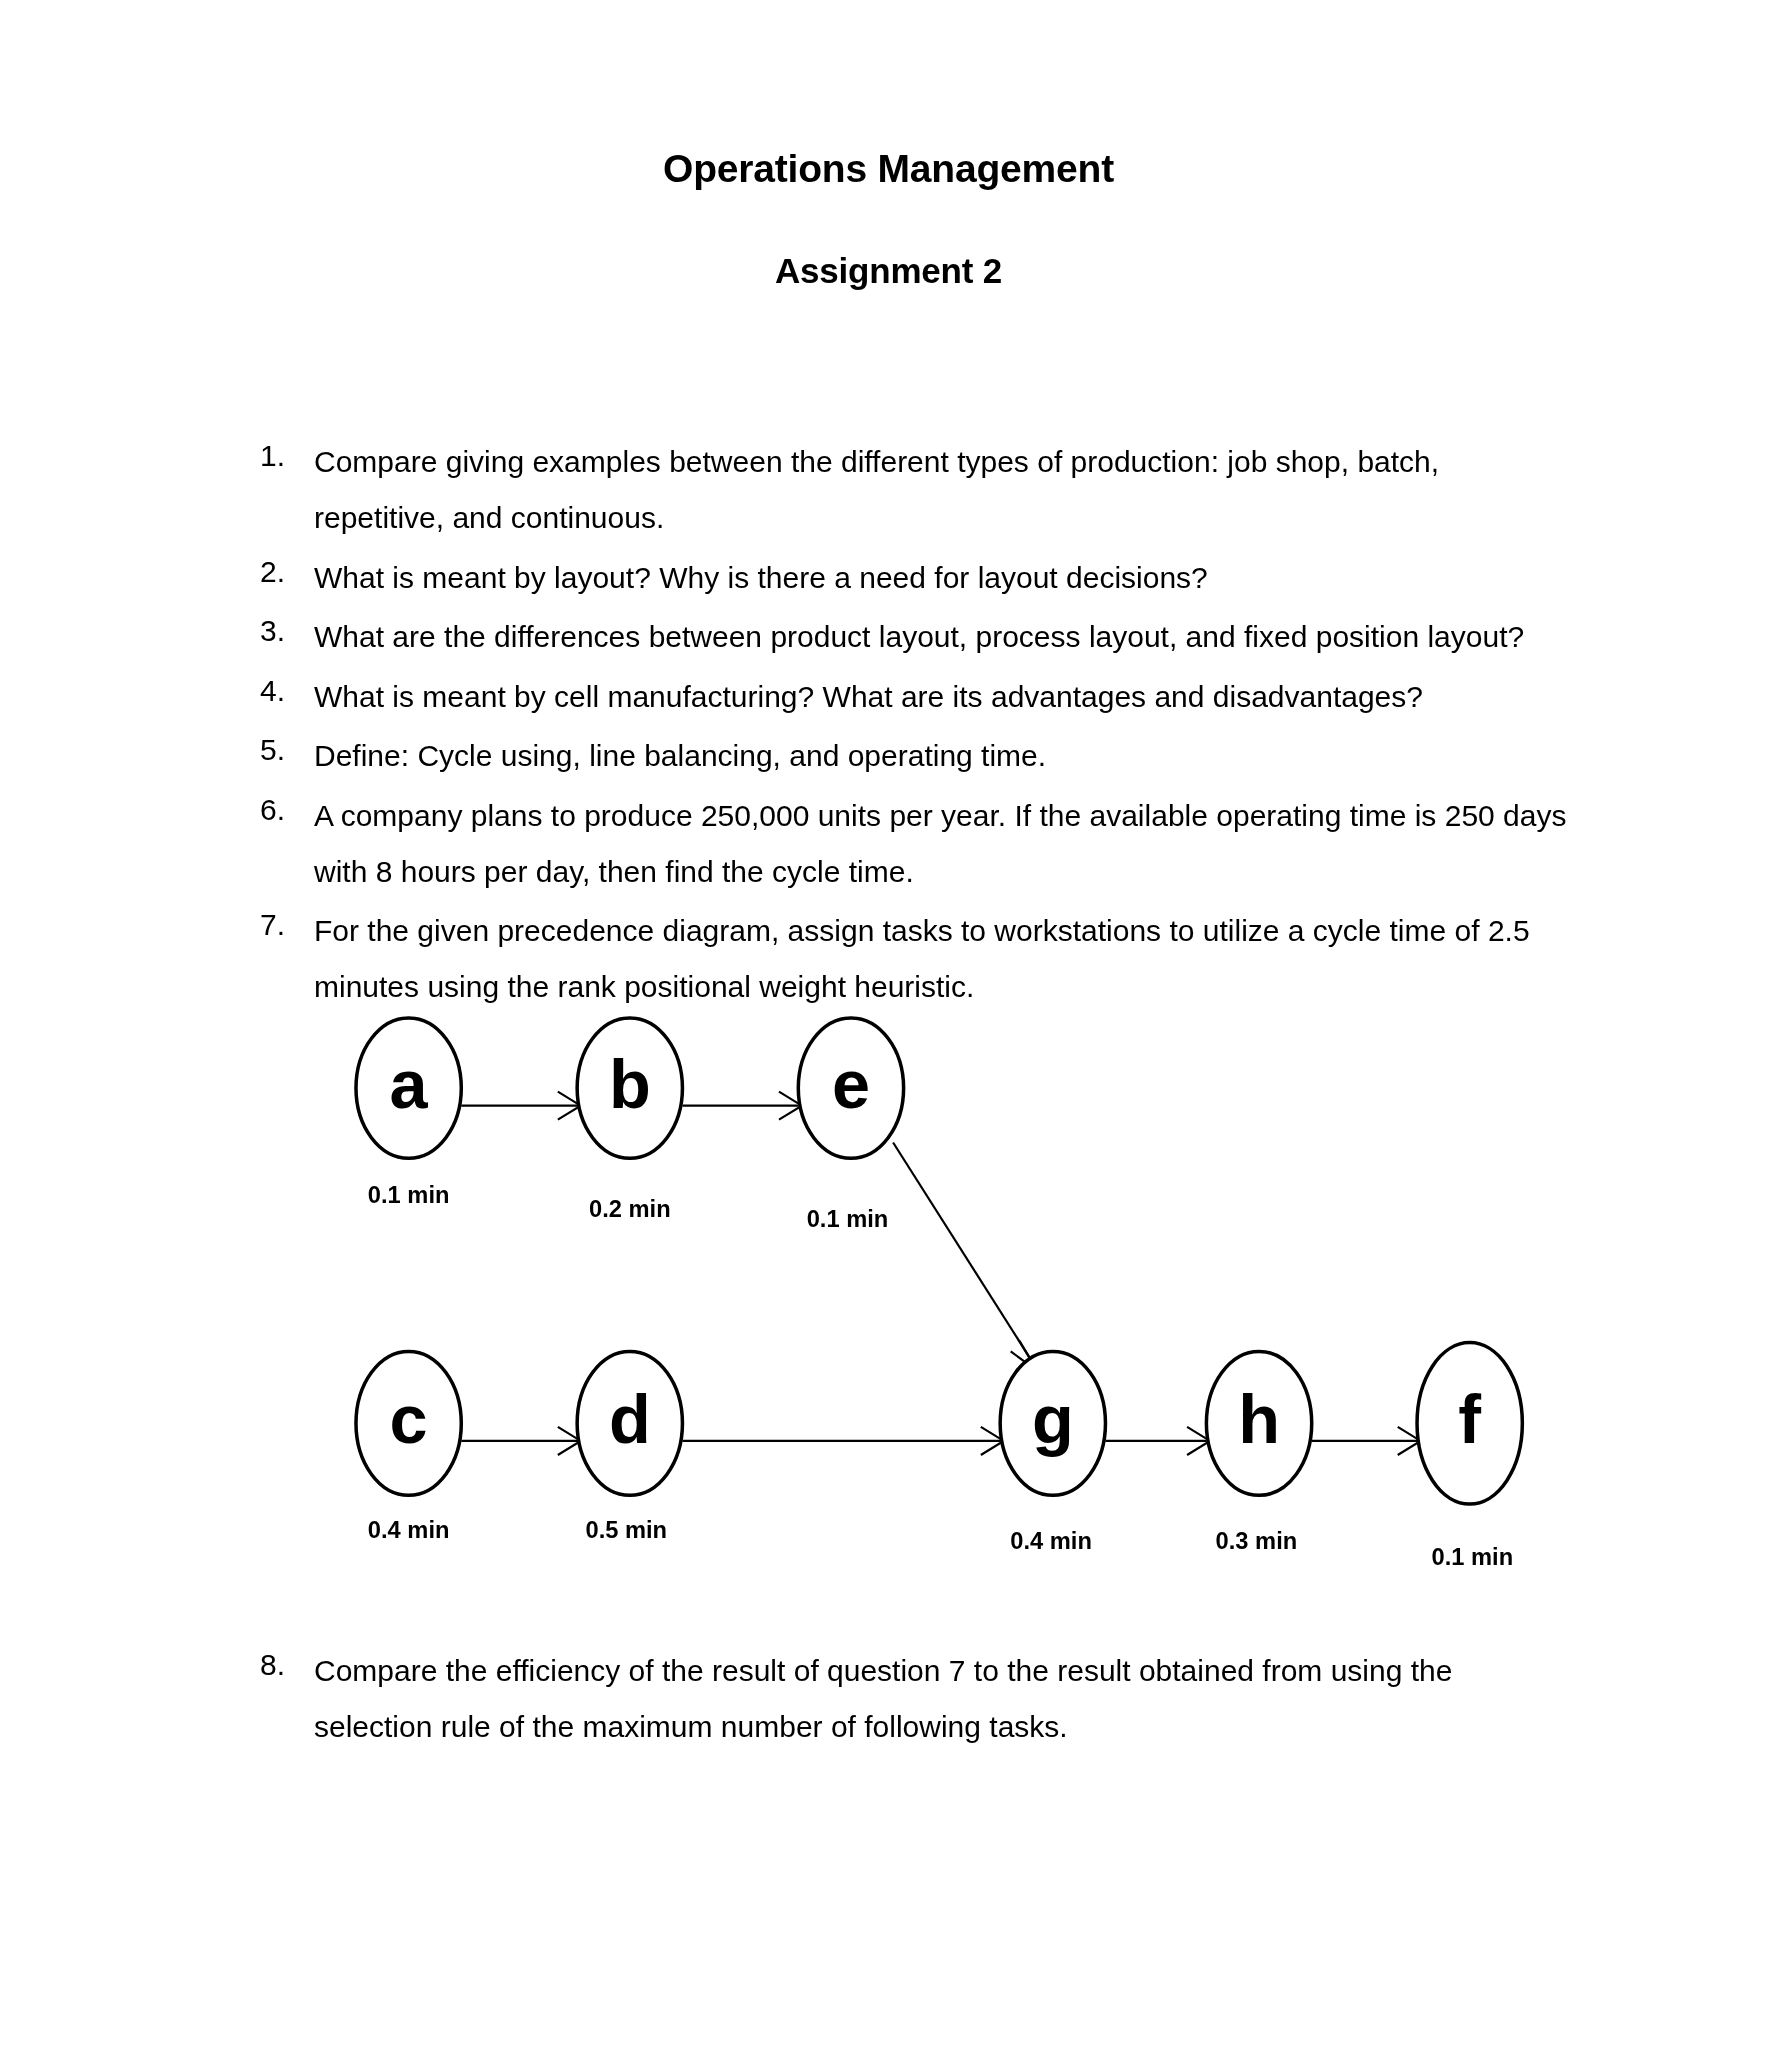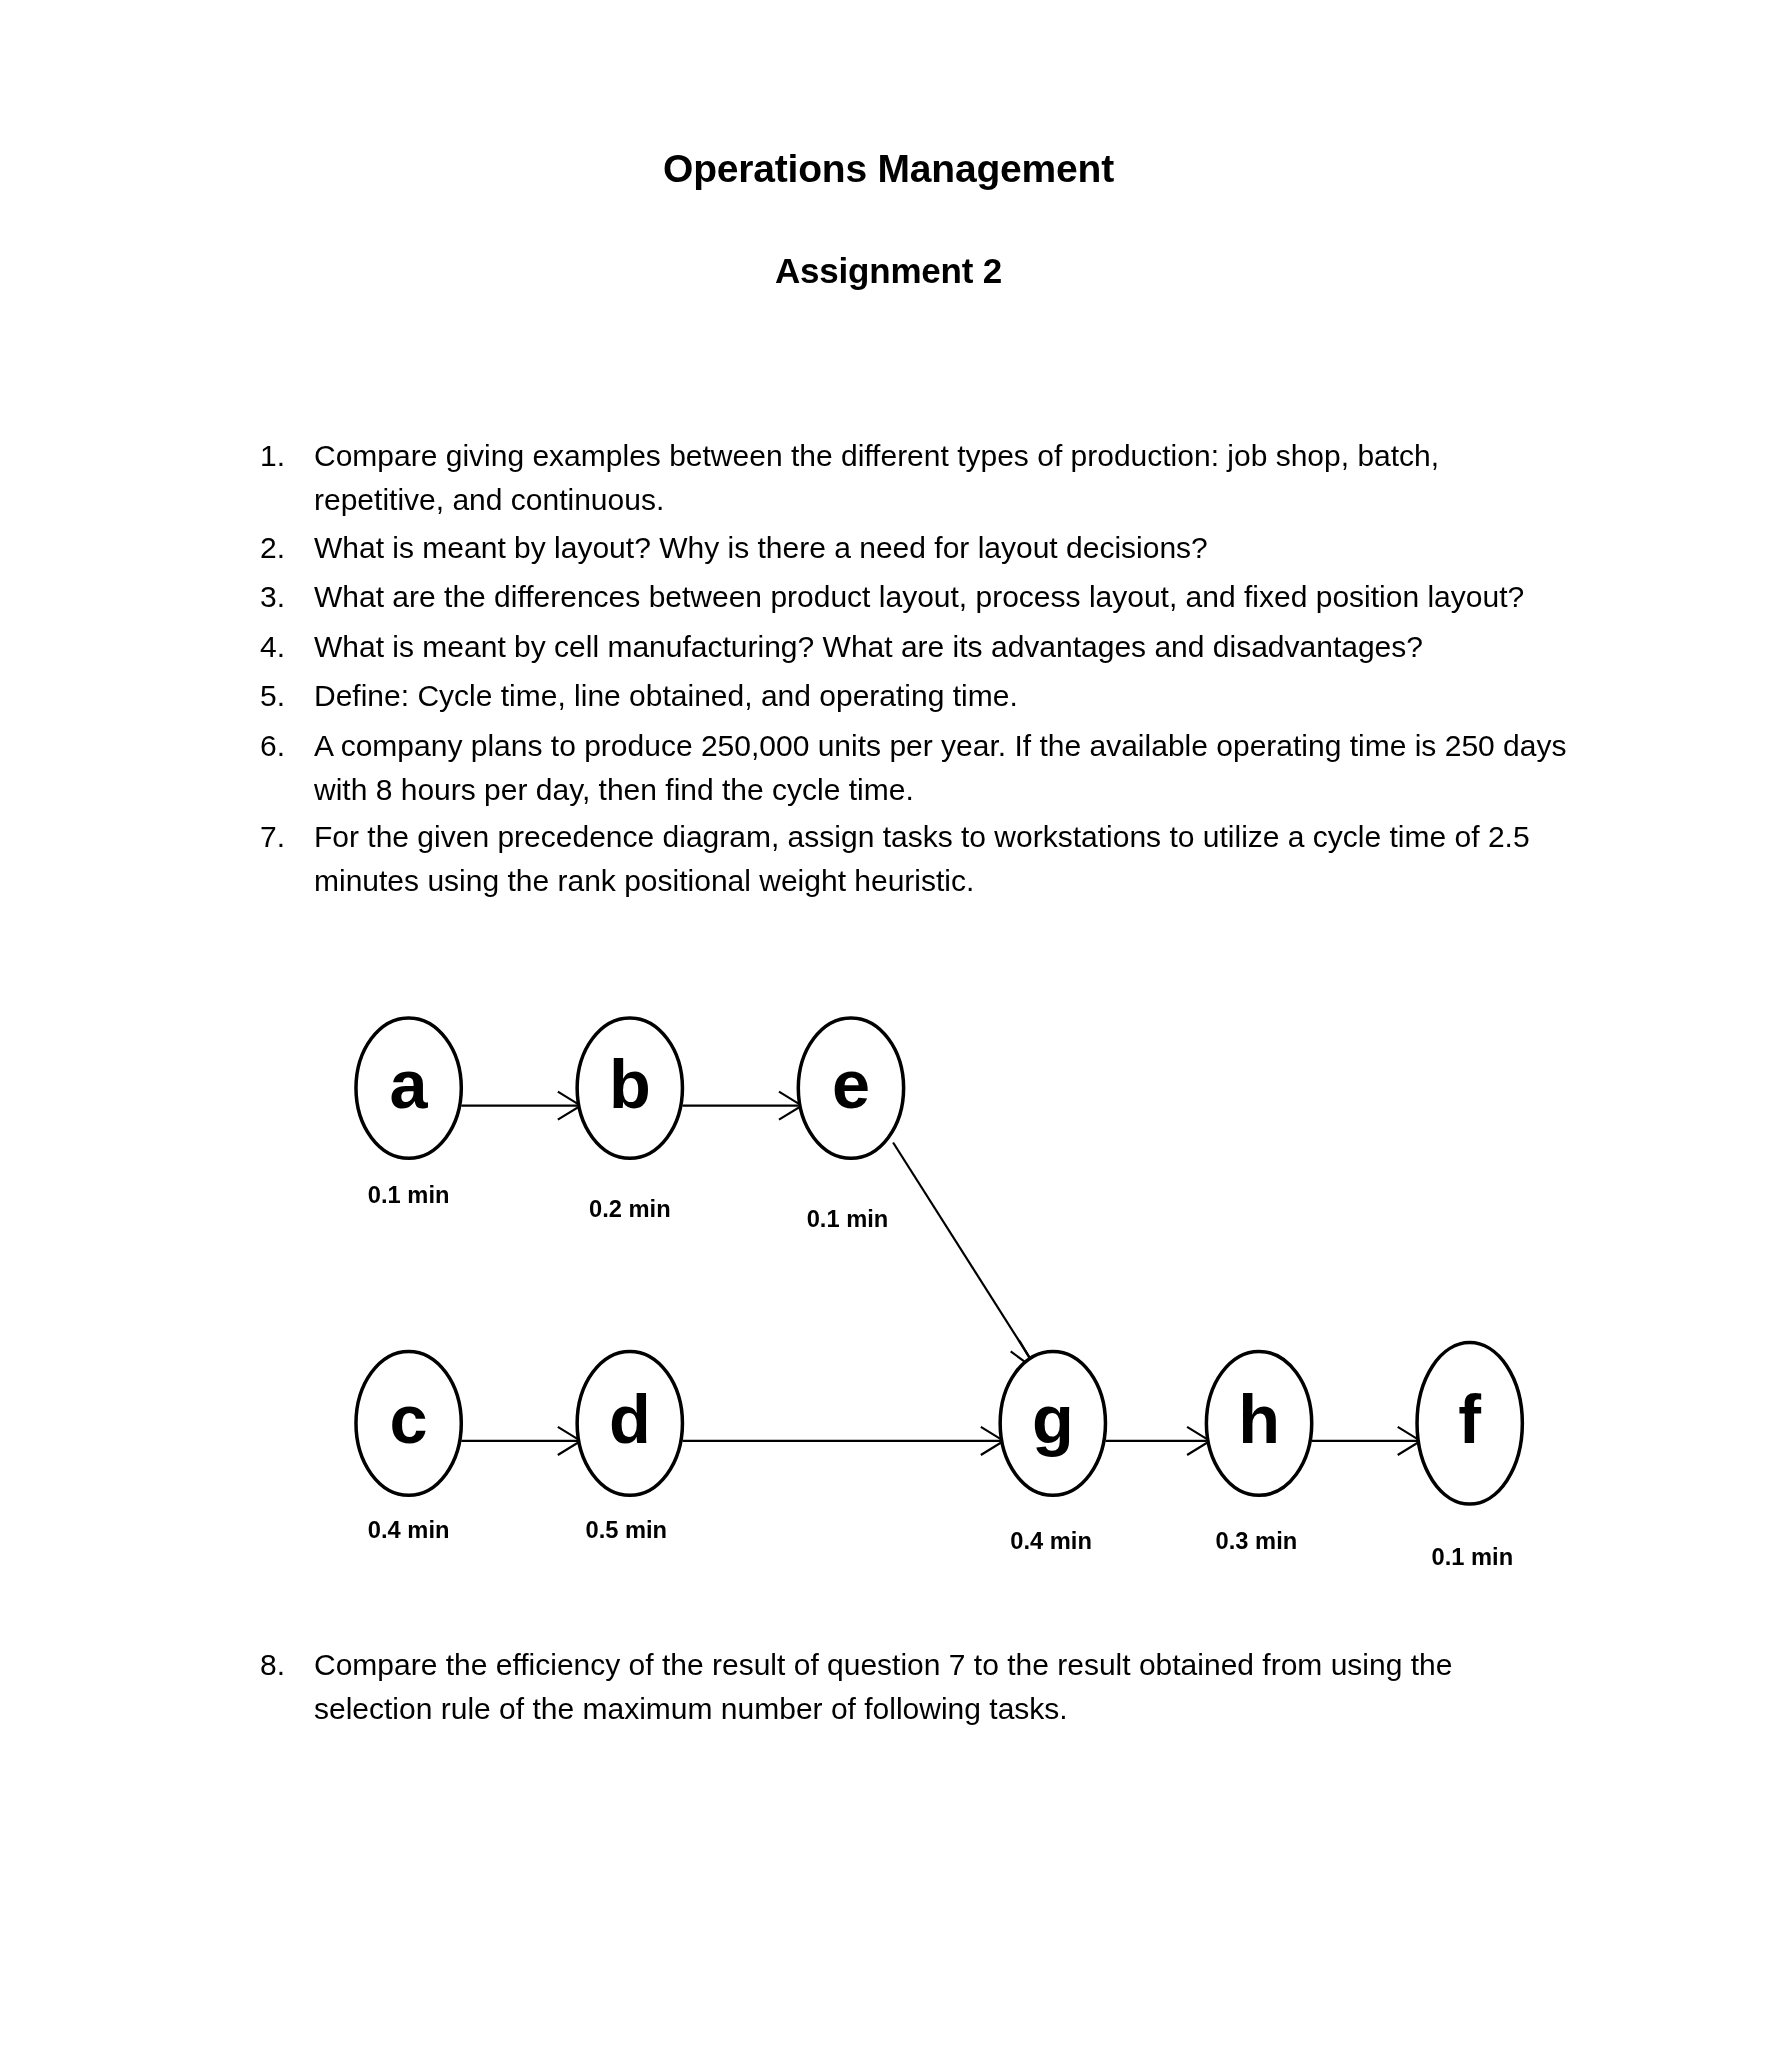--- a/index.html
+++ b/index.html
@@ -58,21 +58,21 @@
     width: 46px;
     font-size: 30px;
     line-height: 44px;
     text-align: left;
     color: #000;
   }
   .qtext {
     display: block;
     margin-left: 54px;
     font-size: 30px;
-    line-height: 44px;
+    line-height: 56px;
     color: #000;
     white-space: pre-wrap;
   }
 
   
   .qitem.two-line { margin-bottom: 3.5px; }
 
   
   #diagram {
     position: absolute;
@@ -149,21 +149,21 @@
       <span class="qtext">What are the differences between product layout, process layout, and fixed position layout?</span>
     </div>
 
     <div class="qitem">
       <span class="qnum">4.</span>
       <span class="qtext">What is meant by cell manufacturing? What are its advantages and disadvantages?</span>
     </div>
 
     <div class="qitem">
       <span class="qnum">5.</span>
-      <span class="qtext">Define: Cycle time, line obtained, and operating time.</span>
+      <span class="qtext">Define: Cycle using, line balancing, and operating time.</span>
     </div>
 
     <div class="qitem two-line">
       <span class="qnum">6.</span>
       <span class="qtext">A company plans to produce 250,000 units per year. If the available operating time is 250 days with 8 hours per day, then find the cycle time.</span>
     </div>
 
     <div class="qitem two-line">
       <span class="qnum">7.</span>
       <span class="qtext">For the given precedence diagram, assign tasks to workstations to utilize a cycle time of 2.5 minutes using the rank positional weight heuristic.</span>

